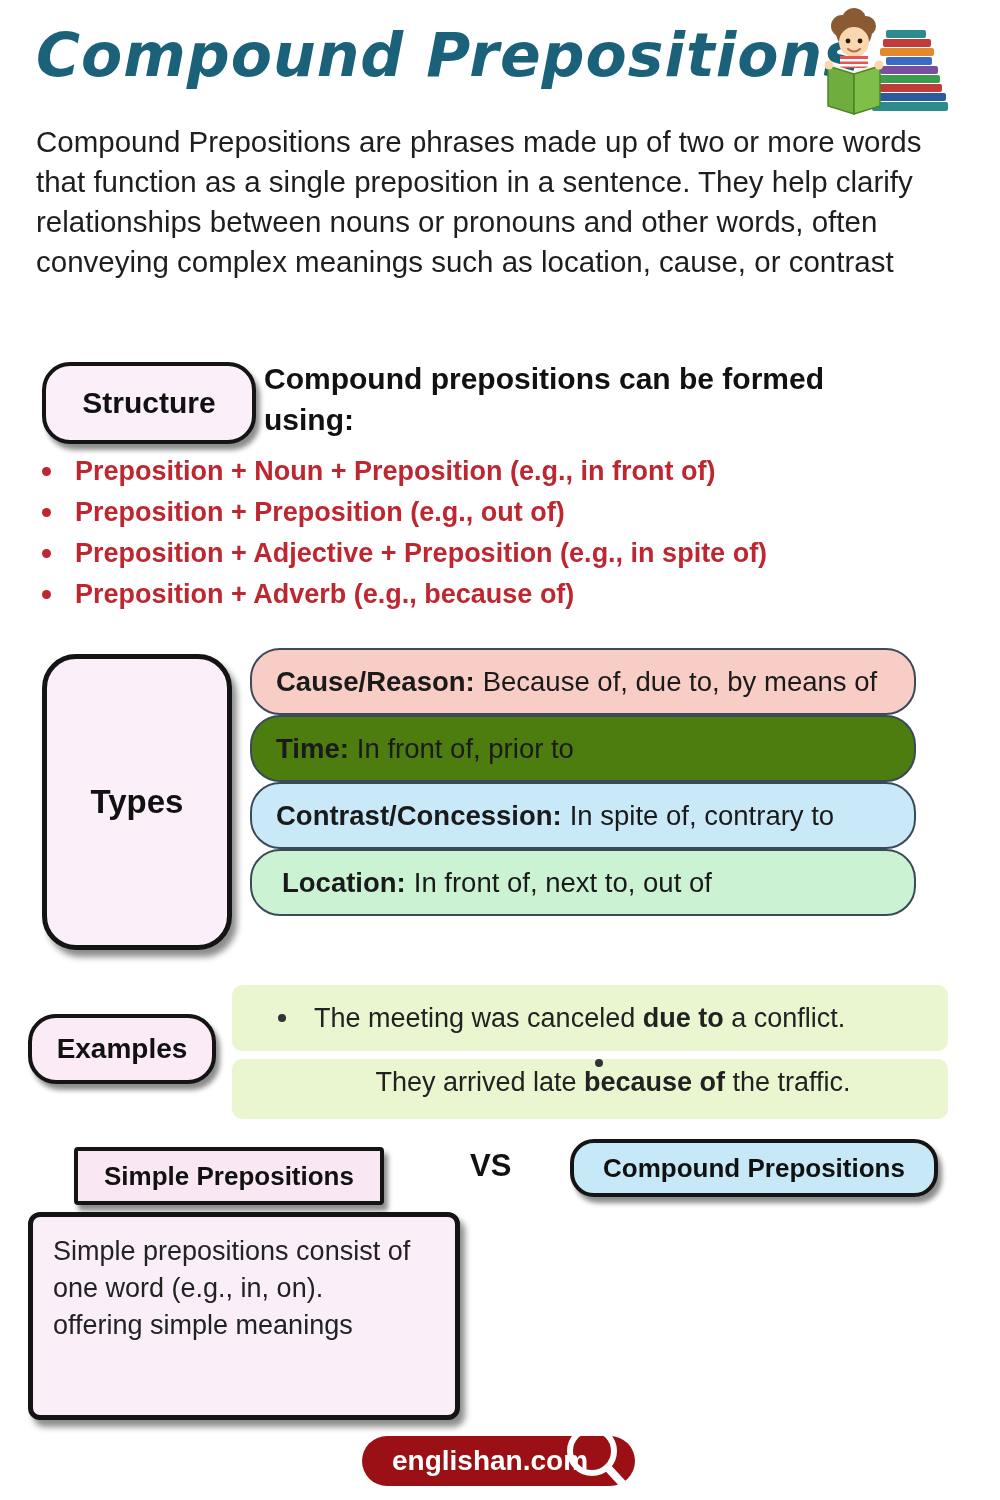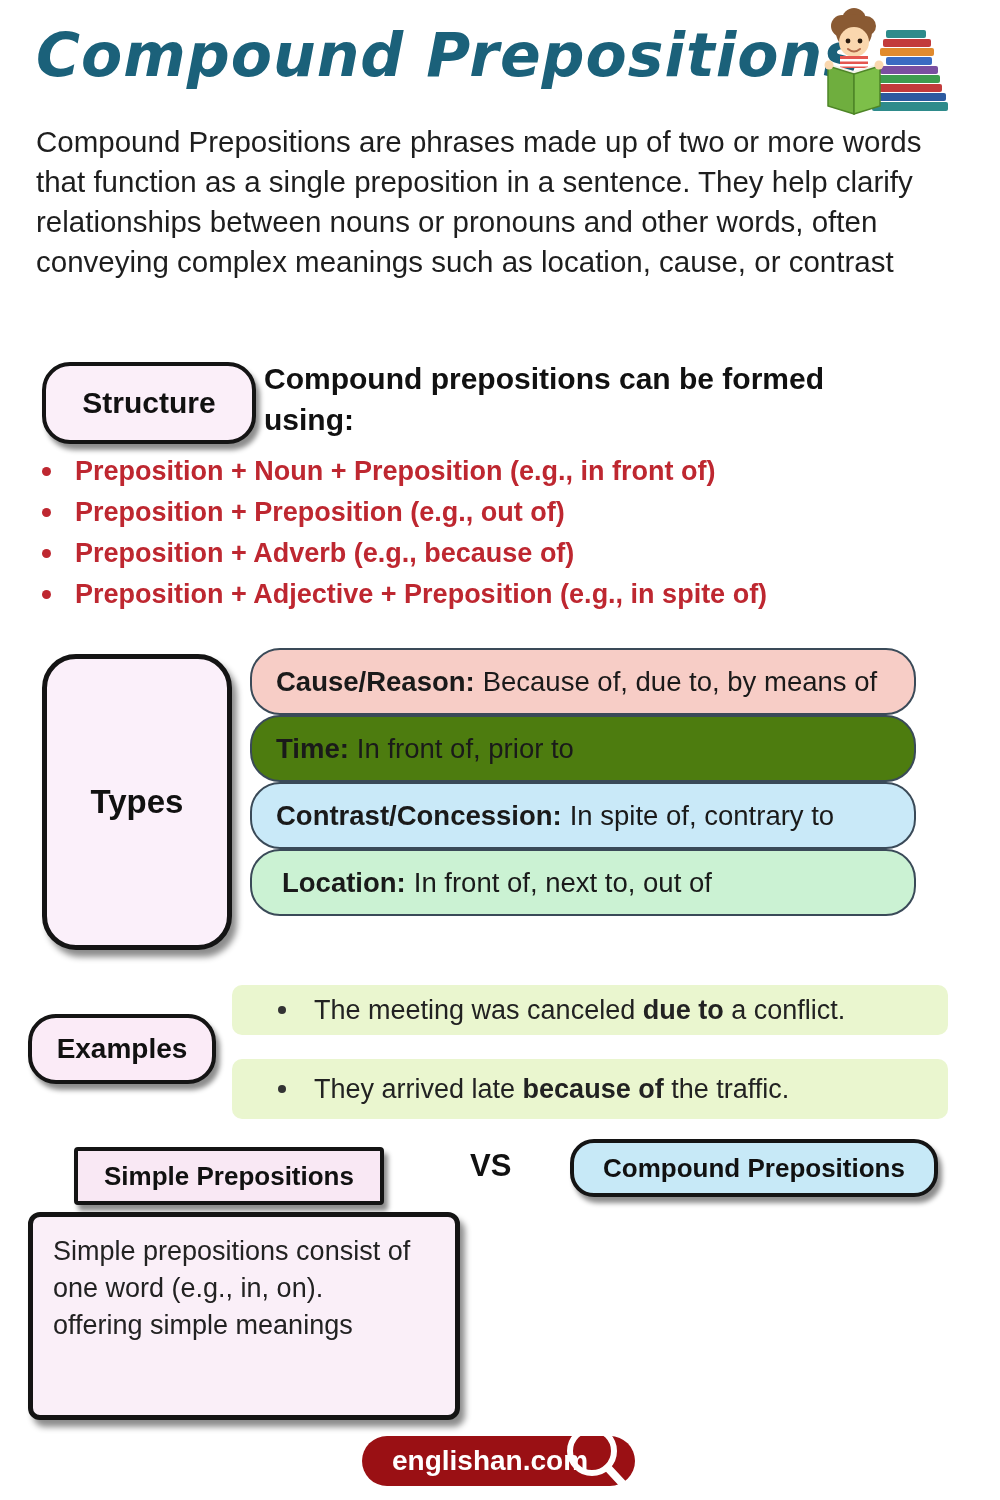--- a/index.html
+++ b/index.html
@@ -90,22 +90,22 @@
     left: 232px; width: 716px;
     background: #eaf6cf; border-radius: 10px;
     display: flex; align-items: center;
     padding-left: 46px; box-sizing: border-box;
     font-size: 27px; color: #222;
   }
   .example-row .dark-dot {
     width: 8px; height: 8px; border-radius: 50%;
     background: #333; margin-right: 28px; flex: 0 0 auto;
   }
-  .example-1 { top: 985px; height: 50px; }
-  .example-2 { top: 1059px; height: 60px; }
+  .example-1 { top: 985px; height: 66px; }
+  .example-2 { top: 1059px; height: 60px; flex-direction: column; }
 
   
   .simple-pill   { left: 74px;  top: 1147px; width: 302px; height: 50px; font-size: 26px; background: #f9e8f4; border-radius: 4px; }
   .compound-pill { left: 570px; top: 1139px; width: 360px; height: 50px; font-size: 26px; background: #c7e9f7; border-radius: 24px; }
   .vs-label { left: 470px; top: 1148px; font-size: 31px; font-weight: 700; color: #111; }
 
   .compare-box {
     border: 5px solid #141414; border-radius: 12px;
     box-shadow: 5px 7px 6px rgba(0,0,0,0.45);
     box-sizing: border-box;
@@ -182,25 +182,25 @@
     <div class="bullet-item">
       <span class="red-dot"></span>
       <span>Preposition + Noun + Preposition (e.g., in front of)</span>
     </div>
     <div class="bullet-item">
       <span class="red-dot"></span>
       <span>Preposition + Preposition (e.g., out of)</span>
     </div>
     <div class="bullet-item">
       <span class="red-dot"></span>
+      <span>Preposition + Adjective + Preposition (e.g., in spite of)</span>
+    </div>
+    <div class="bullet-item">
+      <span class="red-dot"></span>
       <span>Preposition + Adverb (e.g., because of)</span>
-    </div>
-    <div class="bullet-item">
-      <span class="red-dot"></span>
-      <span>Preposition + Adjective + Preposition (e.g., in spite of)</span>
     </div>
   </div>
 
   <div class="abs types-box">
     <span>Types</span>
   </div>
   <div class="abs type-rows">
     <div class="type-row row-cause">
       <b>Cause/Reason:</b>
       <span>Because of, due to, by means of</span>

